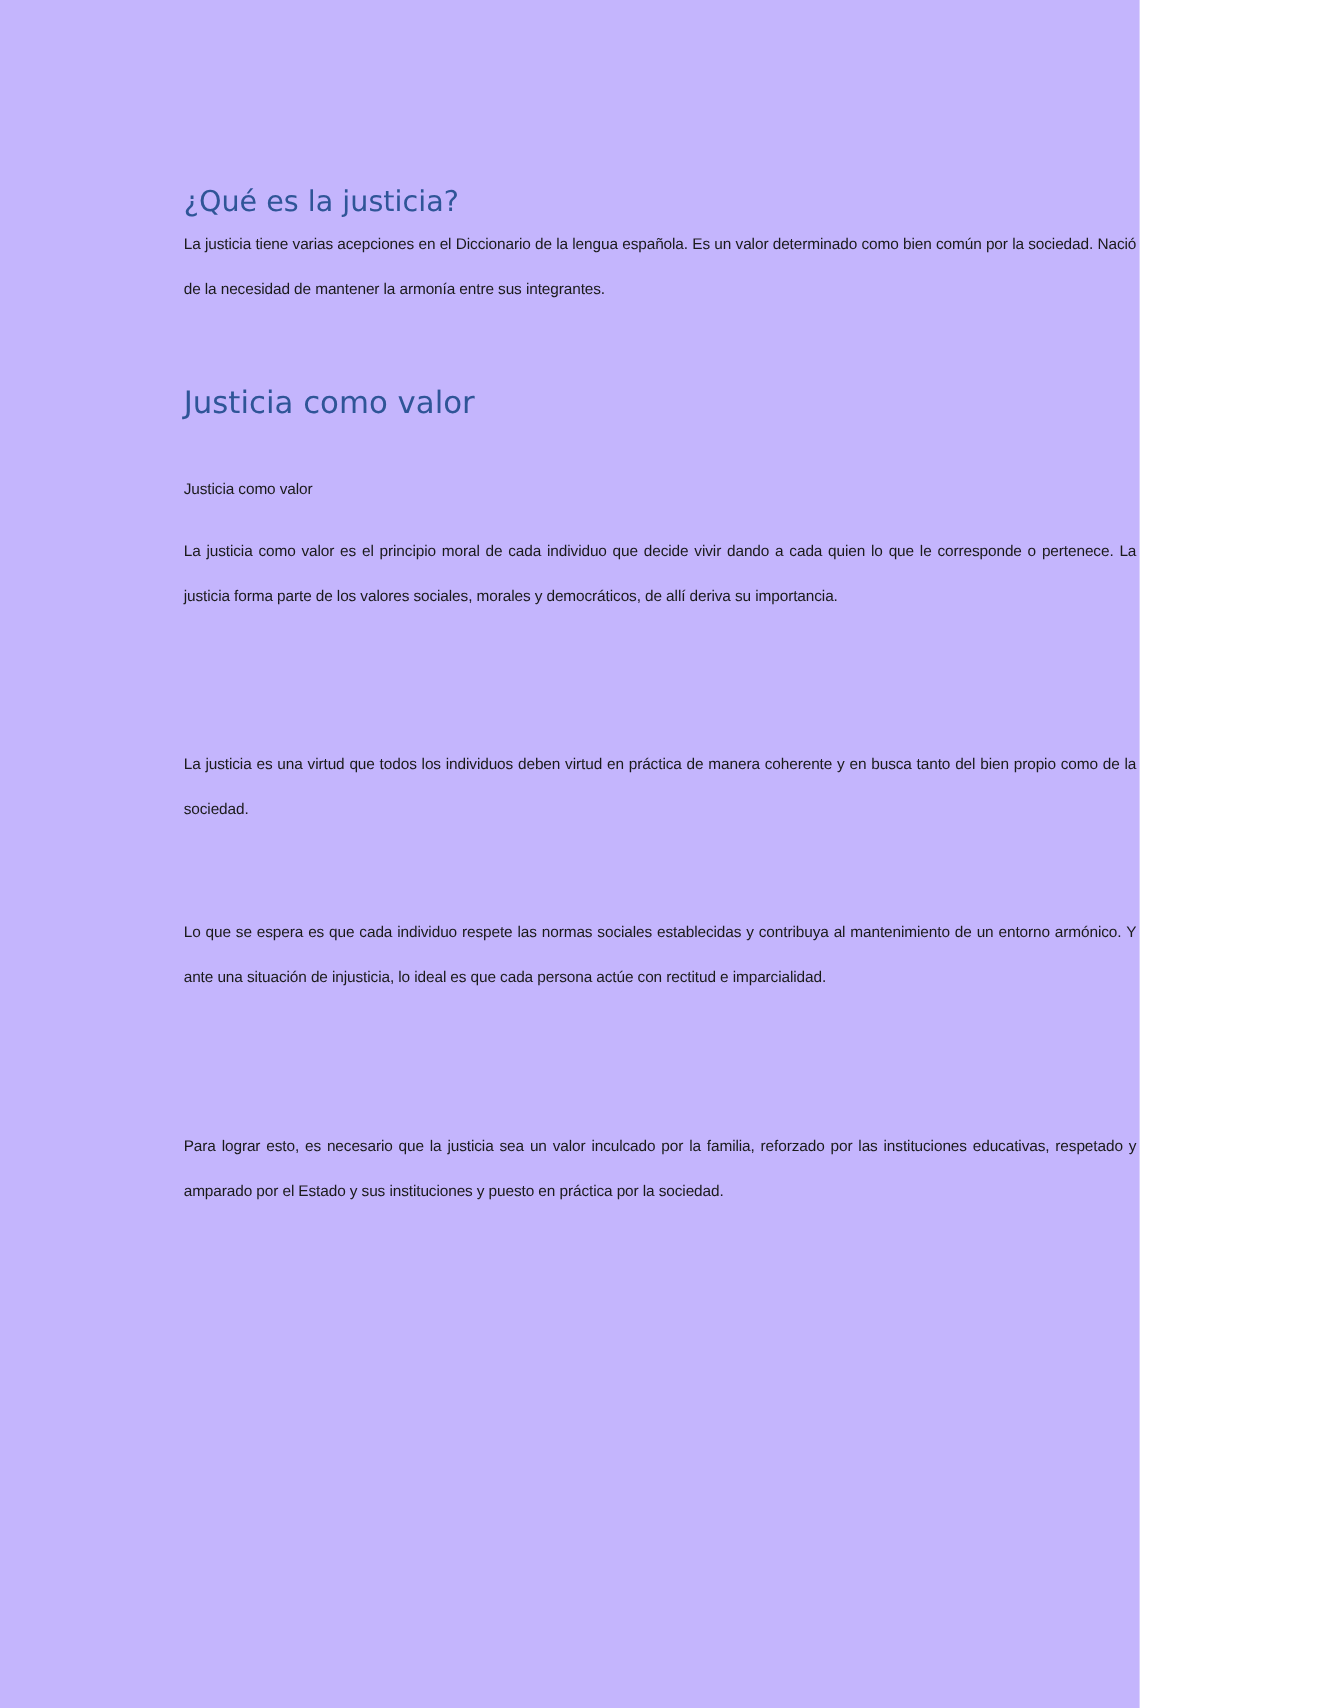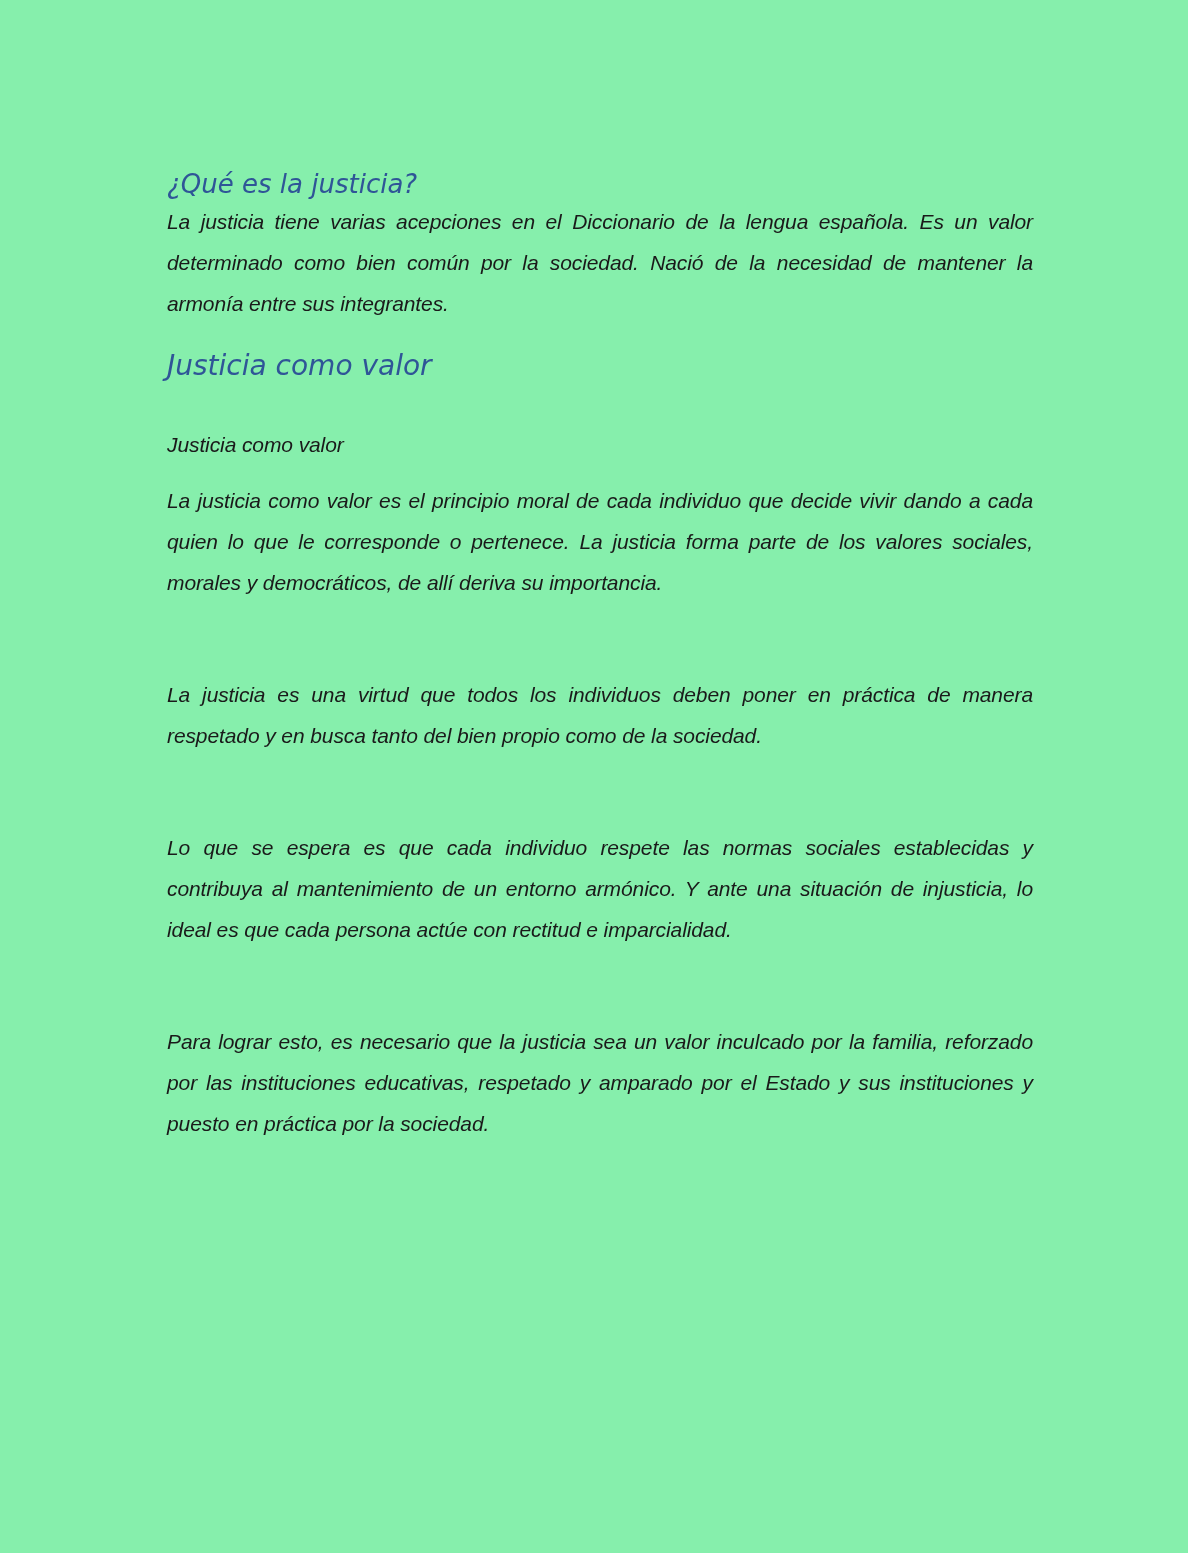--- a/index.html
+++ b/index.html
@@ -9,24 +9,23 @@
     }
     body {
       width: 1200px;
       height: 1553px;
       position: relative;
       overflow: hidden;
     }
     .page {
       position: absolute;
       left: 0; top: 0;
-      width: 1188px;
+      width: 1036px;
       height: 1553px;
-      background: #86efac;
-      font-style: italic;
+      background: #c4b5fd;
     }
     .content {
       position: absolute;
       left: 167px;
       top: 160px;
       width: 866px;
     }
     .h1 {
       font-family: "DejaVu Sans", sans-serif;
       color: #2f5597;
@@ -40,21 +39,21 @@
     }
     .h1.second {
       font-size: 28px;
       line-height: 44px;
       position: absolute;
       top: 184px;
       left: 0;
     }
     .body-text {
       font-family: "Liberation Sans", sans-serif;
-      font-size: 21px;
+      font-size: 14px;
       color: #1a1a1a;
       line-height: 41px;
       text-align: justify;
       margin: 0;
       letter-spacing: -0.1px;
     }
     .block {
       position: absolute;
       left: 0;
       width: 866px;
@@ -70,20 +69,20 @@
     <h1 class="h1 first">¿Qué es la justicia?</h1>
 
     <p class="body-text last-line-left" style="margin-top:-5px;">La justicia tiene varias acepciones en el Diccionario de la lengua española.  Es un valor determinado como bien común por la sociedad. Nació de la necesidad de mantener la armonía entre sus integrantes.</p>
 
     <h1 class="h1 second">Justicia como valor</h1>
 
     <p class="body-text block" style="top:264px;">Justicia como valor</p>
 
     <p class="body-text block last-line-left" style="top:320px;">La justicia como valor es el principio moral de cada individuo que decide vivir dando a cada quien lo que le corresponde o pertenece. La justicia forma parte de los valores sociales, morales y democráticos, de allí deriva su importancia.</p>
 
-    <p class="body-text block last-line-left" style="top:514px;">La justicia es una virtud que todos los individuos deben poner en práctica de manera respetado y en busca tanto del bien propio como de la sociedad.</p>
+    <p class="body-text block last-line-left" style="top:514px;">La justicia es una virtud que todos los individuos deben virtud en práctica de manera coherente y en busca tanto del bien propio como de la sociedad.</p>
 
     <p class="body-text block last-line-left" style="top:861px;">Para lograr esto, es necesario que la justicia sea un valor inculcado por la familia, reforzado por las instituciones educativas, respetado y amparado por el Estado y sus instituciones y puesto en práctica por la sociedad.</p>
 
     <p class="body-text block last-line-left" style="top:667px;">Lo que se espera es que cada individuo respete las normas sociales establecidas y contribuya al mantenimiento de un entorno armónico. Y ante una situación de injusticia, lo ideal es que cada persona actúe con rectitud e imparcialidad.</p>
 
   </div>
 </div>
 
 </body></html>

